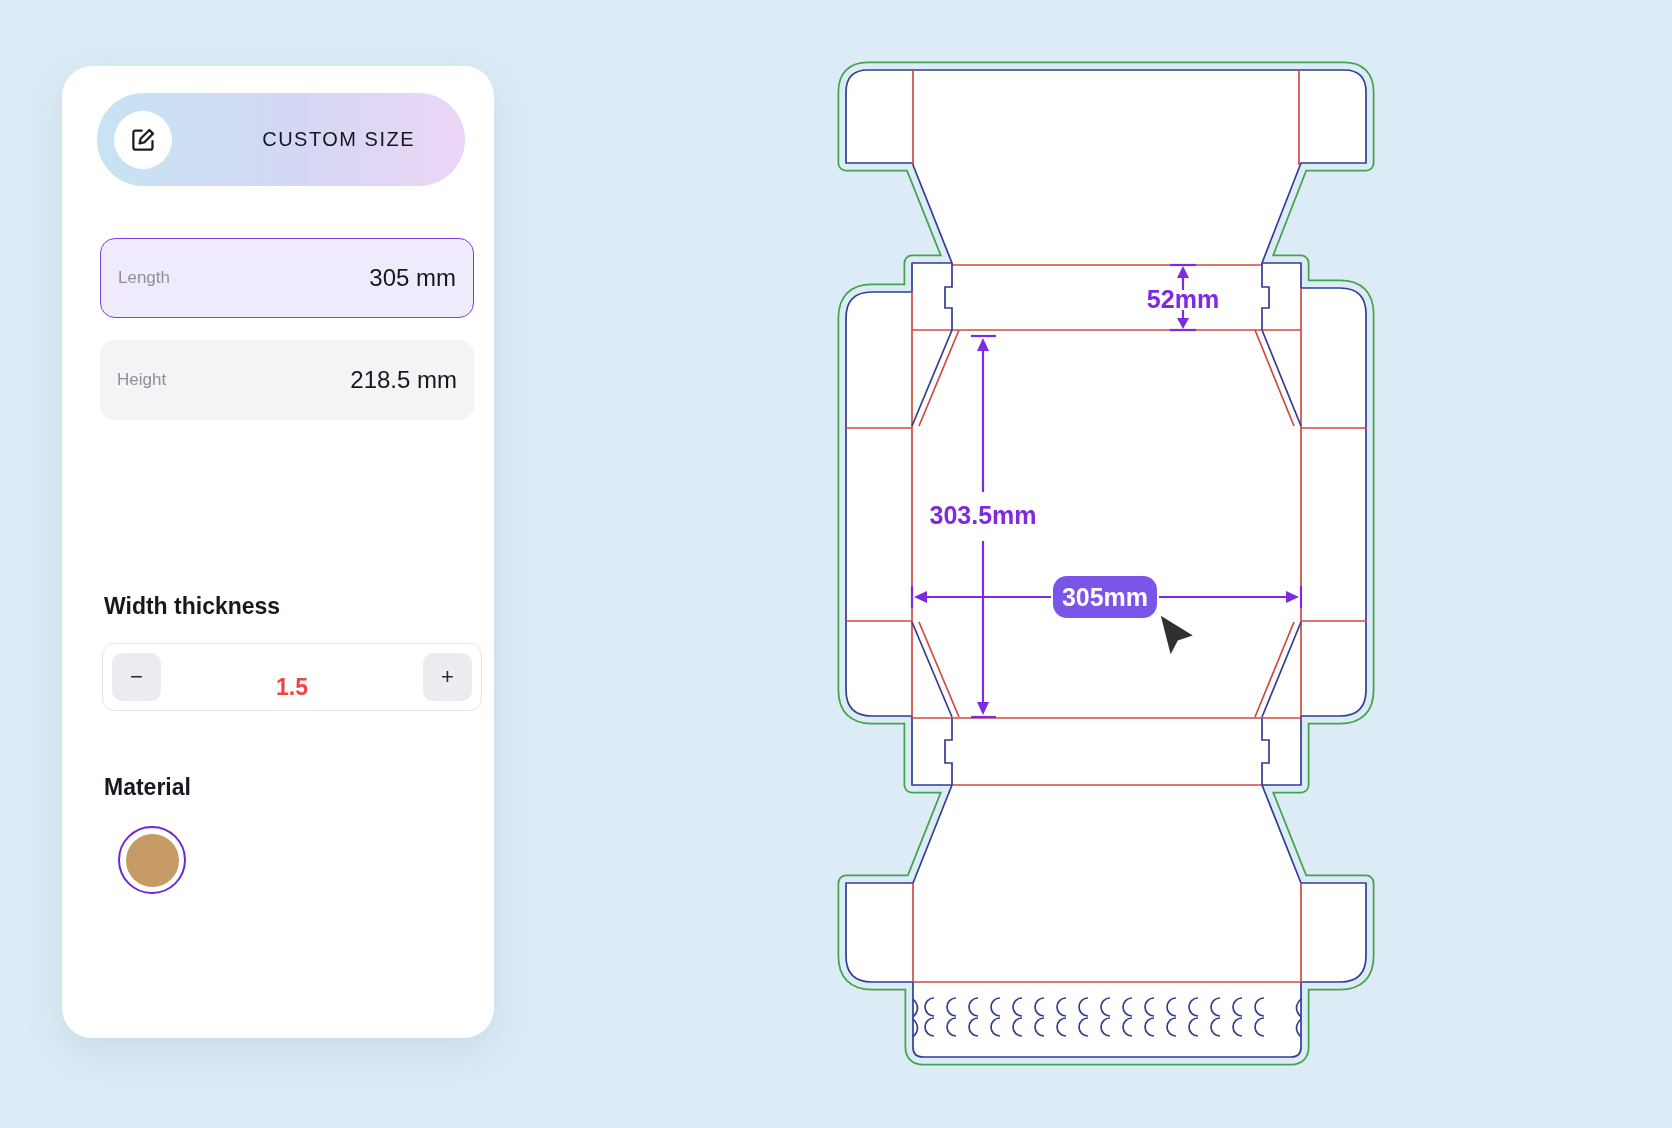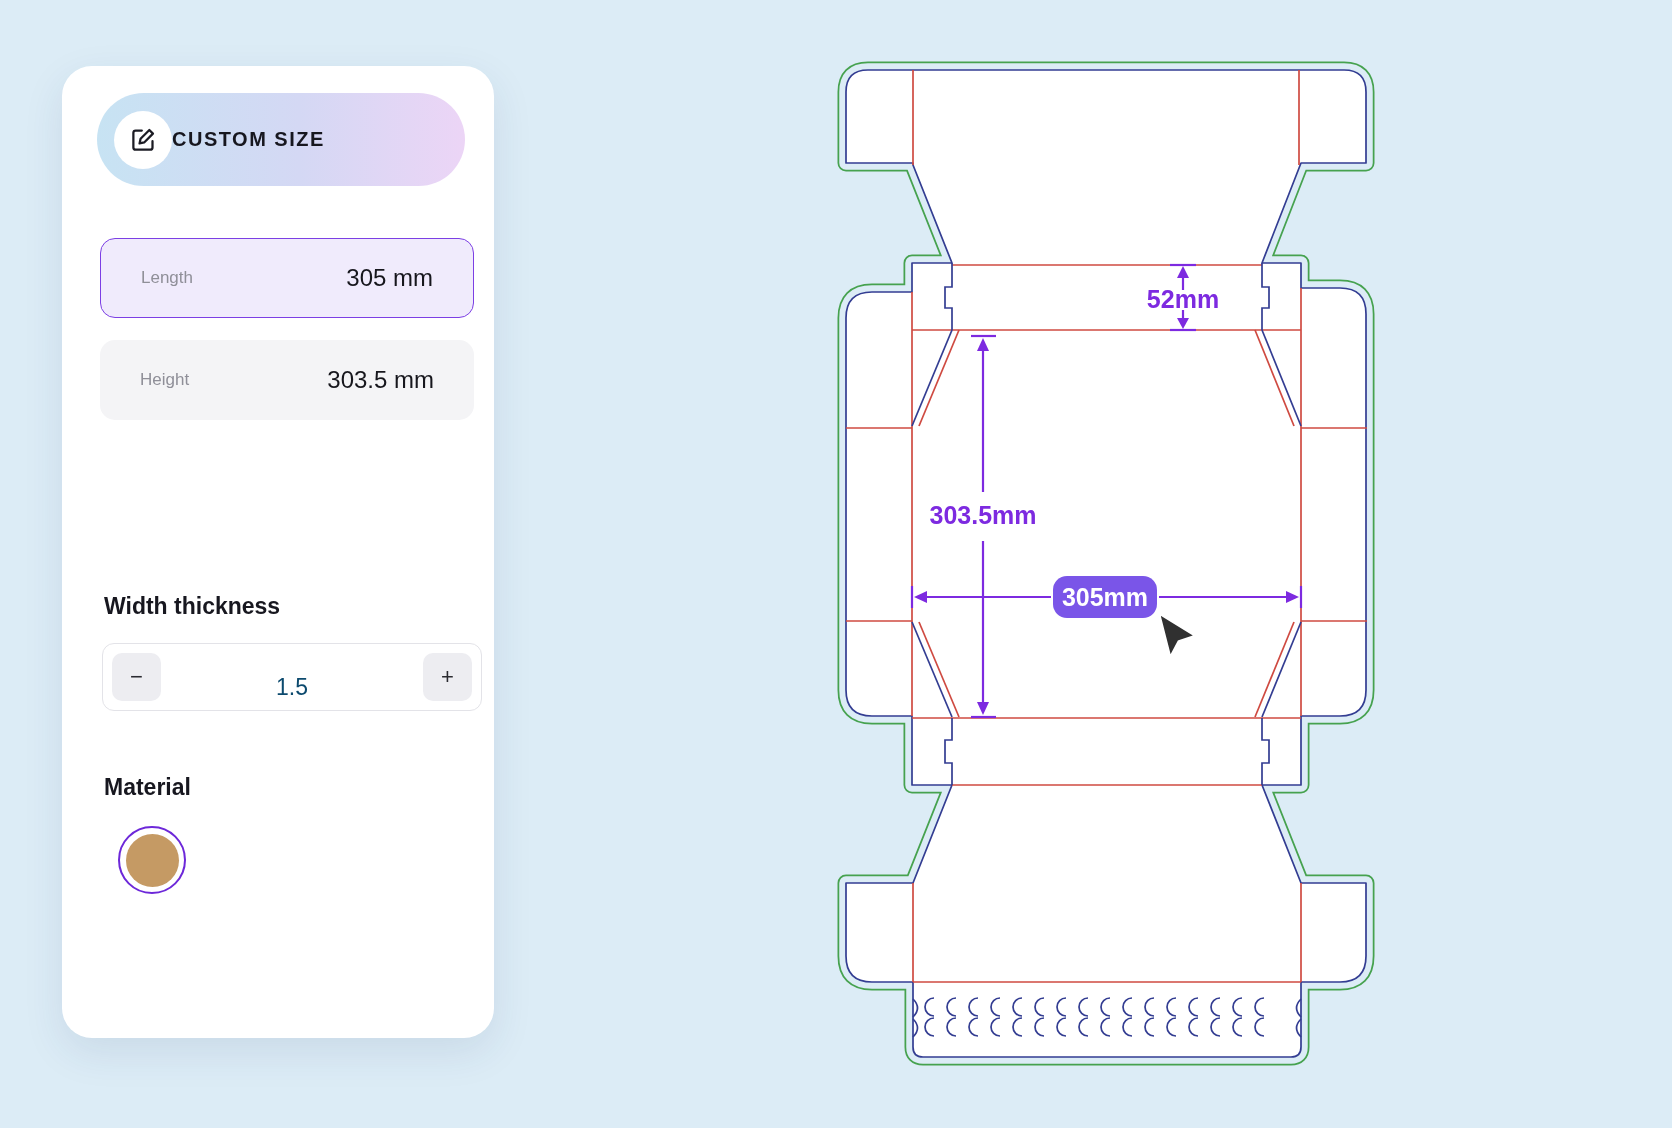--- a/index.html
+++ b/index.html
@@ -18,27 +18,27 @@
   .pill{
     position:absolute;left:35px;top:27px;width:368px;height:93px;border-radius:47px;
     background:linear-gradient(90deg,#c7e3f3 0%,#d4d8f4 55%,#ecd5f6 100%);
     display:flex;align-items:center;
   }
   .pill .icon-circle{
     width:58px;height:58px;border-radius:50%;background:#ffffff;
     margin-left:17px;display:flex;align-items:center;justify-content:center;flex:none;
   }
   .pill .pill-label{
-    flex:1;text-align:left;margin-right:50px;
-    font-size:20px;font-weight:700;letter-spacing:1.5px;color:#17171f;
+    flex:1;text-align:right;margin-right:50px;
+    font-size:20px;font-weight:400;letter-spacing:1.5px;color:#17171f;
   }
   .field{
     position:absolute;left:38px;width:374px;height:80px;border-radius:15px;
     background:#f4f4f6;display:flex;align-items:center;justify-content:space-between;
-    padding:0 40px;box-sizing:border-box;
+    padding:0 17px;box-sizing:border-box;
   }
   .field.active{background:#f0ebfc;border:1.6px solid #7c3fe4;}
   .field .f-label{font-size:17px;color:#8f8f98;}
   .field .f-value{font-size:24px;color:#17171d;font-weight:500;}
   .f-length{top:172px;}
   .f-width{top:274px;}
   .f-height{top:376px;}
   .section-heading{
     position:absolute;left:42px;font-size:23px;font-weight:700;color:#17171f;
   }
@@ -47,21 +47,21 @@
   .stepper{
     position:absolute;left:40px;top:577px;width:380px;height:68px;border-radius:12px;
     background:#ffffff;border:1px solid #e3e3e8;box-sizing:border-box;
     display:flex;align-items:center;justify-content:space-between;padding:0 9px;
   }
   .step-btn{
     width:49px;height:48px;border-radius:10px;background:#ededf1;border:none;
     font-size:22px;color:#2a2a30;display:flex;align-items:center;justify-content:center;
     cursor:pointer;
   }
-  .step-value{font-size:23px;color:#0c4a6e;font-weight:400;margin-top:20px;}
+  .step-value{font-size:23px;color:#ef4444;font-weight:700;margin-top:20px;}
   .swatch{
     position:absolute;left:56px;top:760px;width:68px;height:68px;border-radius:50%;
     border:2.5px solid #6d28d9;background:#ffffff;box-sizing:border-box;
     display:flex;align-items:center;justify-content:center;cursor:pointer;
   }
   .swatch .swatch-fill{
     width:53px;height:53px;border-radius:50%;background:#c59a64;
   }
   
   .dieline-wrap{position:absolute;left:0;top:0;width:1652px;height:1128px;}
@@ -171,21 +171,21 @@
     <span class="pill-label">CUSTOM SIZE</span>
   </div>
 
   <div class="field f-length active">
     <span class="f-label">Length</span>
     <span class="f-value">305 mm</span>
   </div>
 
   <div class="field f-width">
     <span class="f-label">Height</span>
-    <span class="f-value">303.5 mm</span>
+    <span class="f-value">218.5 mm</span>
   </div>
 
 
   <div class="section-heading h-thickness">Width thickness</div>
 
   <div class="stepper">
     <button class="step-btn">−</button>
     <span class="step-value">1.5</span>
     <button class="step-btn">+</button>
   </div>

